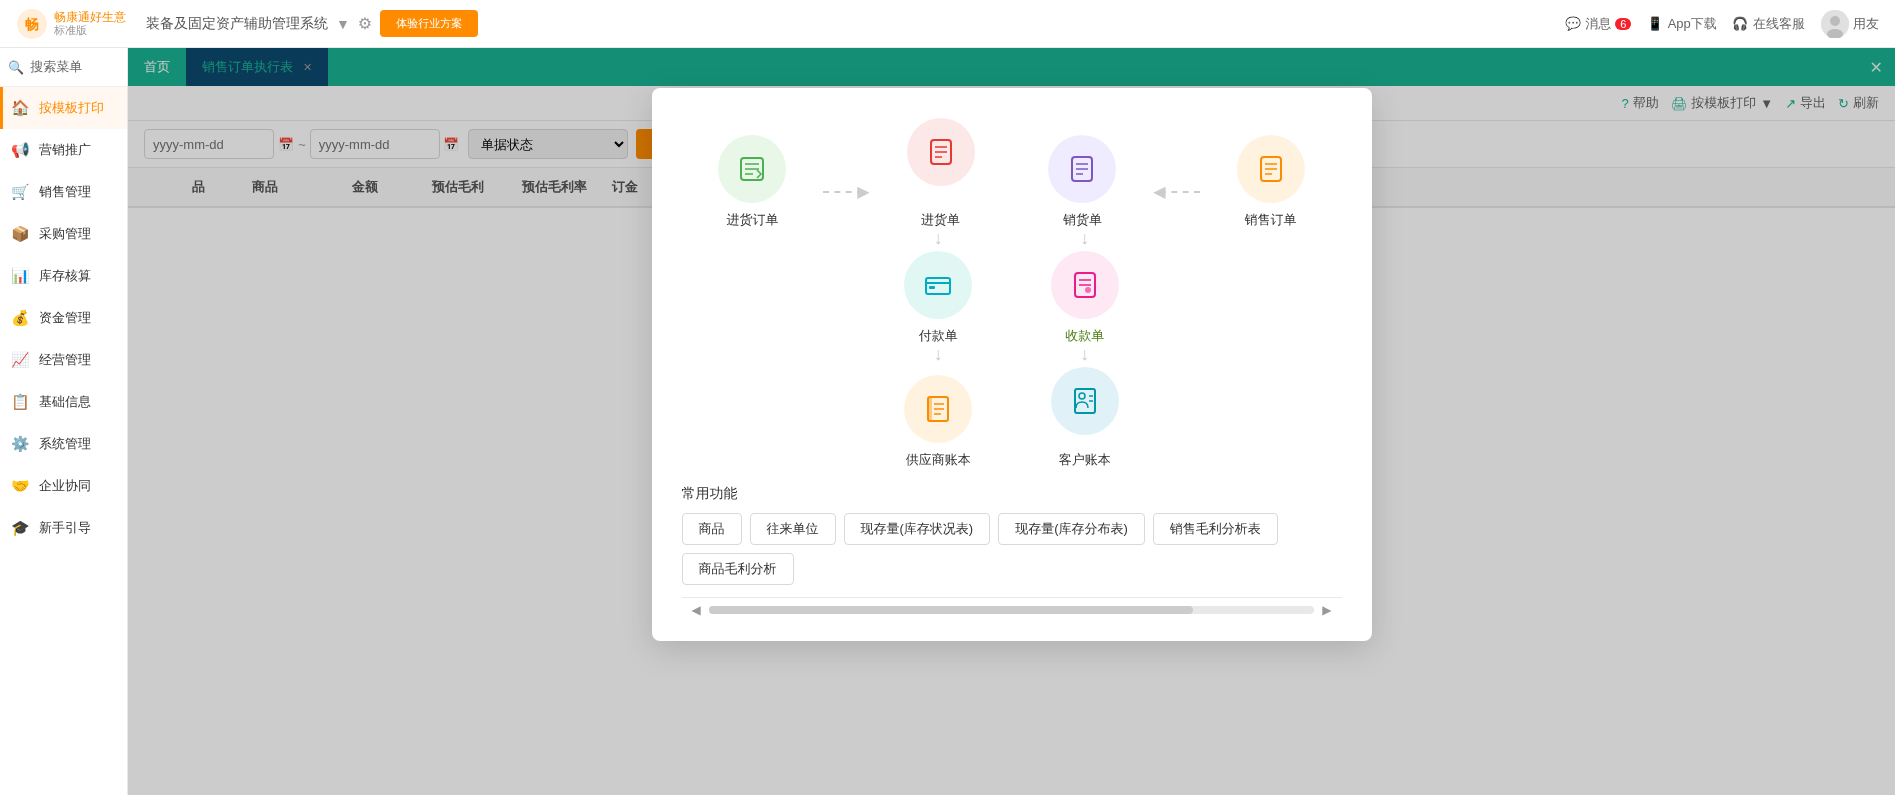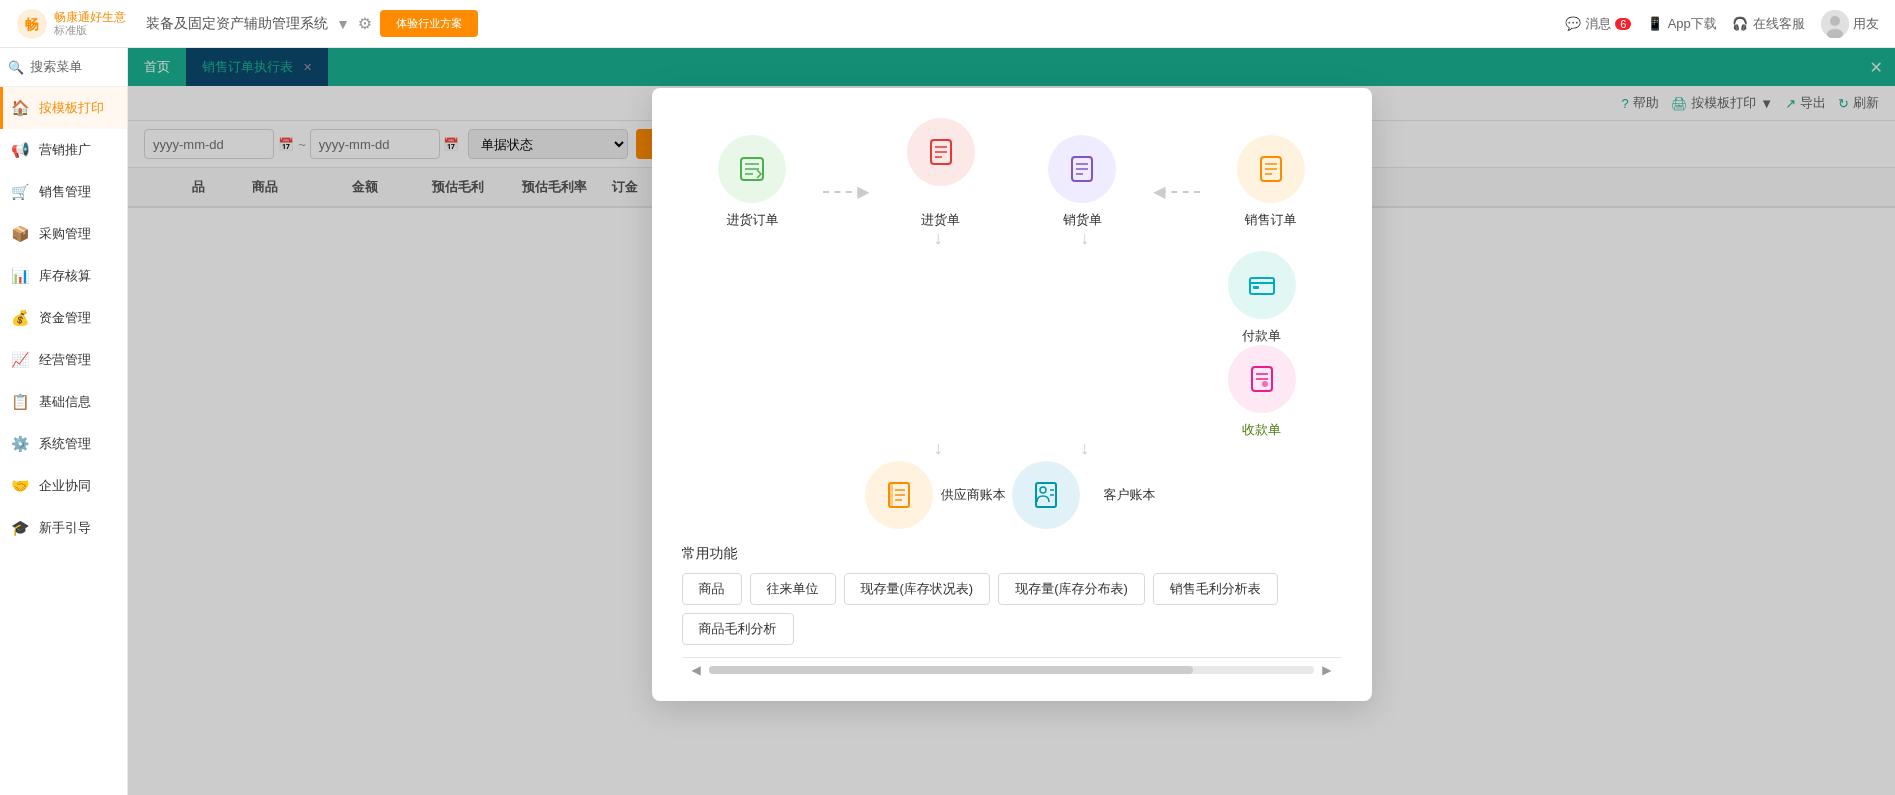--- a/index.html
+++ b/index.html
@@ -330,21 +330,21 @@
             </div>
             <div style="flex:1;"></div>
 
             <div style="width:160px;display:flex;justify-content:center;">
               <span style="color:#ccc;font-size:18px;line-height:1;">↓</span>
             </div>
             <div style="width:40px;"></div>
             <div style="width:160px;"></div>
           </div>
 
-          <div style="display:flex; align-items:flex-end; justify-content:center; margin-bottom:0; margin-top:4px;flex-direction:column;">
+          <div style="display:flex; align-items:flex-end; justify-content:center; margin-bottom:0; margin-top:4px;">
             <div style="width:160px;"></div>
             <div style="width:40px;"></div>
 
             <div style="display:flex;flex-direction:column;align-items:center;gap:8px;width:160px;">
               <div class="flow-circle circle-teal" style="width:68px;height:68px;border-radius:50%;display:flex;align-items:center;justify-content:center;">
                 <svg width="38" height="38" viewBox="0 0 38 38">
                     <rect x="7" y="12" width="24" height="16" rx="2" fill="none" stroke="#00acc1" stroke-width="2"></rect>
                     <line x1="7" y1="17" x2="31" y2="17" stroke="#00acc1" stroke-width="2"></line>
                     <rect x="10" y="20" width="6" height="3" rx="1" fill="#00acc1"></rect>
                   </svg>
@@ -379,35 +379,35 @@
               <span style="color:#ccc;font-size:18px;line-height:1;">↓</span>
             </div>
             <div style="width:40px;"></div>
             <div style="width:160px;"></div>
           </div>
 
           <div style="display:flex; align-items:flex-end; justify-content:center; margin-top:4px; margin-bottom:16px;">
             <div style="width:160px;"></div>
             <div style="width:40px;"></div>
 
-            <div style="display:flex;flex-direction:row;align-items:center;gap:8px;width:160px;">
+            <div style="display:flex;flex-direction:column;align-items:center;gap:8px;width:160px;">
               <div class="flow-circle circle-orange" style="width:68px;height:68px;border-radius:50%;display:flex;align-items:center;justify-content:center;">
                 <svg width="38" height="38" viewBox="0 0 38 38">
                     <rect x="9" y="7" width="20" height="24" rx="2" fill="none" stroke="#fb8c00" stroke-width="2"></rect>
                     <rect x="9" y="7" width="4" height="24" rx="1" fill="#fb8c00" opacity="0.4"></rect>
                     <line x1="15" y1="14" x2="25" y2="14" stroke="#fb8c00" stroke-width="1.5"></line>
                     <line x1="15" y1="19" x2="25" y2="19" stroke="#fb8c00" stroke-width="1.5"></line>
                     <line x1="15" y1="24" x2="22" y2="24" stroke="#fb8c00" stroke-width="1.5"></line>
                   </svg>
               </div>
               <span style="font-size:13px;color:#333;">供应商账本</span>
             </div>
             <div style="flex:1;"></div>
 
-            <div style="display:flex;flex-direction:row;align-items:center;gap:24px;width:160px;">
+            <div style="display:flex;flex-direction:column;align-items:center;gap:16px;width:160px;">
               <div class="flow-circle circle-teal2" style="width:68px;height:68px;border-radius:50%;display:flex;align-items:center;justify-content:center;">
                 <svg width="38" height="38" viewBox="0 0 38 38">
                     <rect x="9" y="7" width="20" height="24" rx="2" fill="none" stroke="#0097a7" stroke-width="2"></rect>
                     <circle cx="16" cy="14" r="3" fill="none" stroke="#0097a7" stroke-width="1.5"></circle>
                     <path d="M10 26 Q10 20 16 20 Q22 20 22 26" fill="none" stroke="#0097a7" stroke-width="1.5"></path>
                     <line x1="23" y1="14" x2="27" y2="14" stroke="#0097a7" stroke-width="1.5"></line>
                     <line x1="23" y1="19" x2="27" y2="19" stroke="#0097a7" stroke-width="1.5"></line>
                   </svg>
               </div>
               <span style="font-size:13px;color:#333;">客户账本</span>

